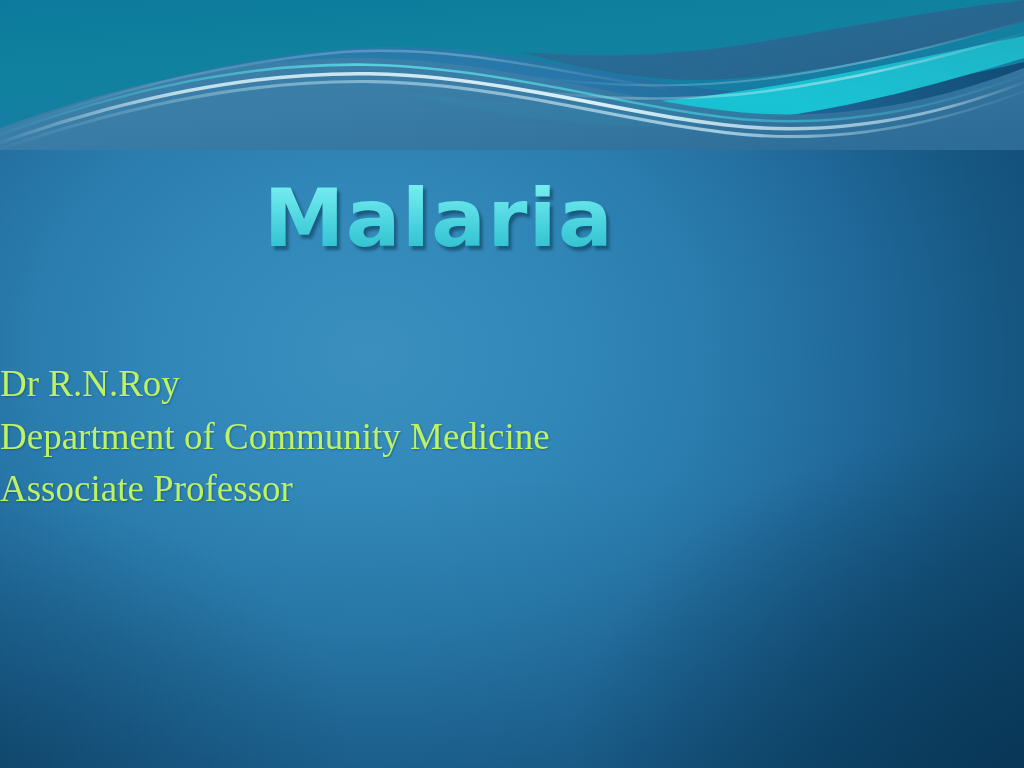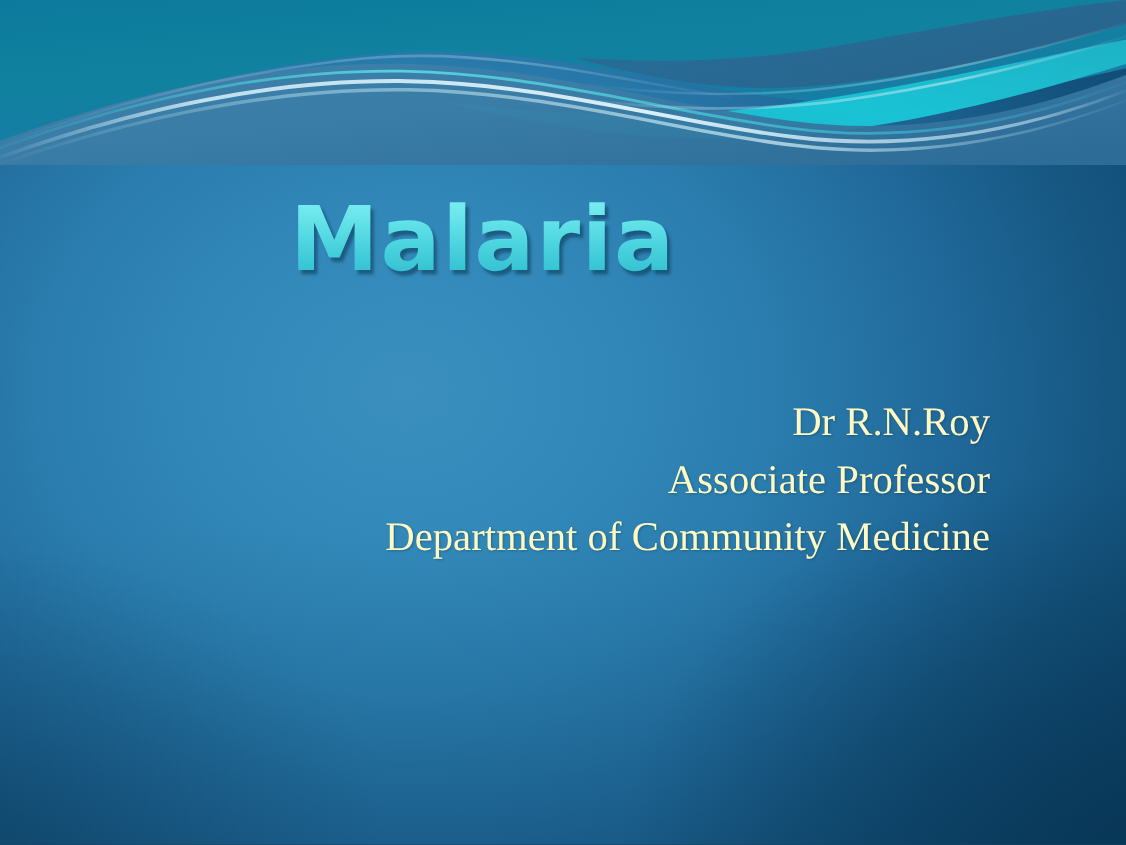--- a/index.html
+++ b/index.html
@@ -82,25 +82,25 @@
     color: transparent;
     -webkit-text-fill-color: transparent;
     filter: drop-shadow(3px 4px 1.5px rgba(9,52,80,0.55));
   }
   
   #subtitle {
     position: absolute;
     left: 0;
     top: 358px;
     width: 900px;
-    text-align: right;
+    text-align: left;
     font-family: "Liberation Serif", "DejaVu Serif", serif;
     font-size: 37px;
     line-height: 1.42;
-    color: #fef9c3;
+    color: #bef264;
     text-shadow: 1px 1px 2px rgba(10,52,80,0.38);
   }
   #subtitle .line { display: block; white-space: pre; }
 </style>
 </head>
 <body>
 
 <div id="slide">
 
   <div id="bg-radial"></div>
@@ -219,17 +219,17 @@
                C210,66.4 98,96.4 0,133.4 Z" fill="url(#gHi2)" opacity="0.42"></path>
     </svg>
   </div>
 
   <div id="title-wrap">
     <h1 id="title">Malaria</h1>
   </div>
 
   <div id="subtitle">
     <span class="line">Dr R.N.Roy</span>
+    <span class="line">Department of Community Medicine</span>
     <span class="line">Associate Professor</span>
-    <span class="line">Department of Community Medicine</span>
   </div>
 
 </div>
 
 </body></html>

